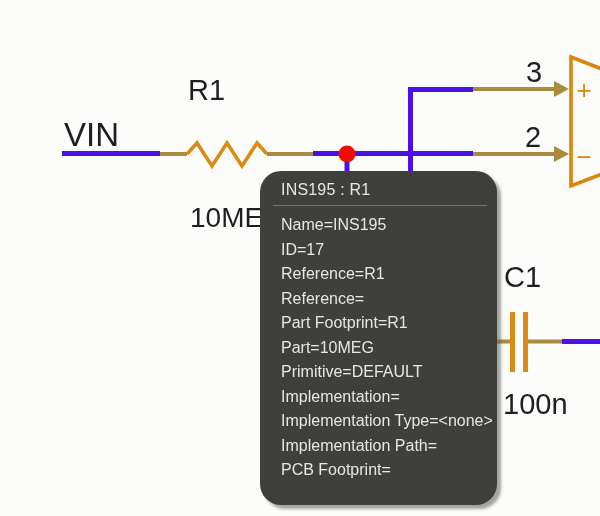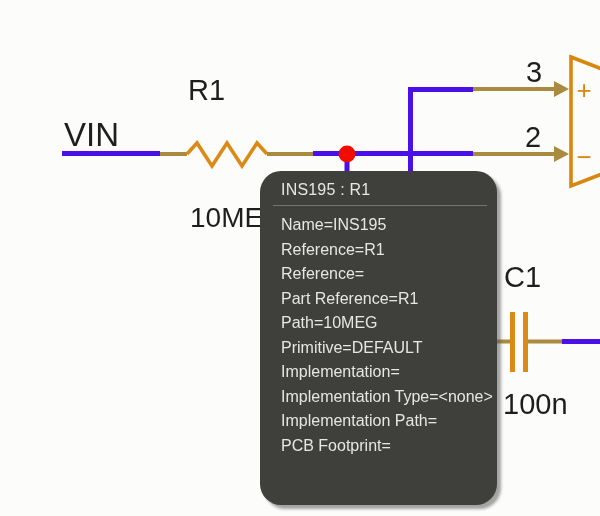--- a/index.html
+++ b/index.html
@@ -100,24 +100,25 @@
   <div class="sch-label lbl-p3">3</div>
   <div class="sch-label lbl-p2">2</div>
   <div class="sch-label lbl-c1">C1</div>
   <div class="sch-label lbl-cval">100n</div>
 
   <div id="tooltip">
     <div class="tt-title">INS195 : R1</div>
     <hr class="tt-sep">
     <div class="tt-rows">
       <div class="tt-row">Name=INS195</div>
+      <div class="tt-row">ID=17</div>
       <div class="tt-row">Reference=R1</div>
       <div class="tt-row">Reference=</div>
-      <div class="tt-row">Part Reference=R1</div>
-      <div class="tt-row">Path=10MEG</div>
+      <div class="tt-row">Part Footprint=R1</div>
+      <div class="tt-row">Part=10MEG</div>
       <div class="tt-row">Primitive=DEFAULT</div>
       <div class="tt-row">Implementation=</div>
       <div class="tt-row">Implementation Type=&lt;none&gt;</div>
       <div class="tt-row">Implementation Path=</div>
       <div class="tt-row">PCB Footprint=</div>
     </div>
   </div>
 
 </div>
 

